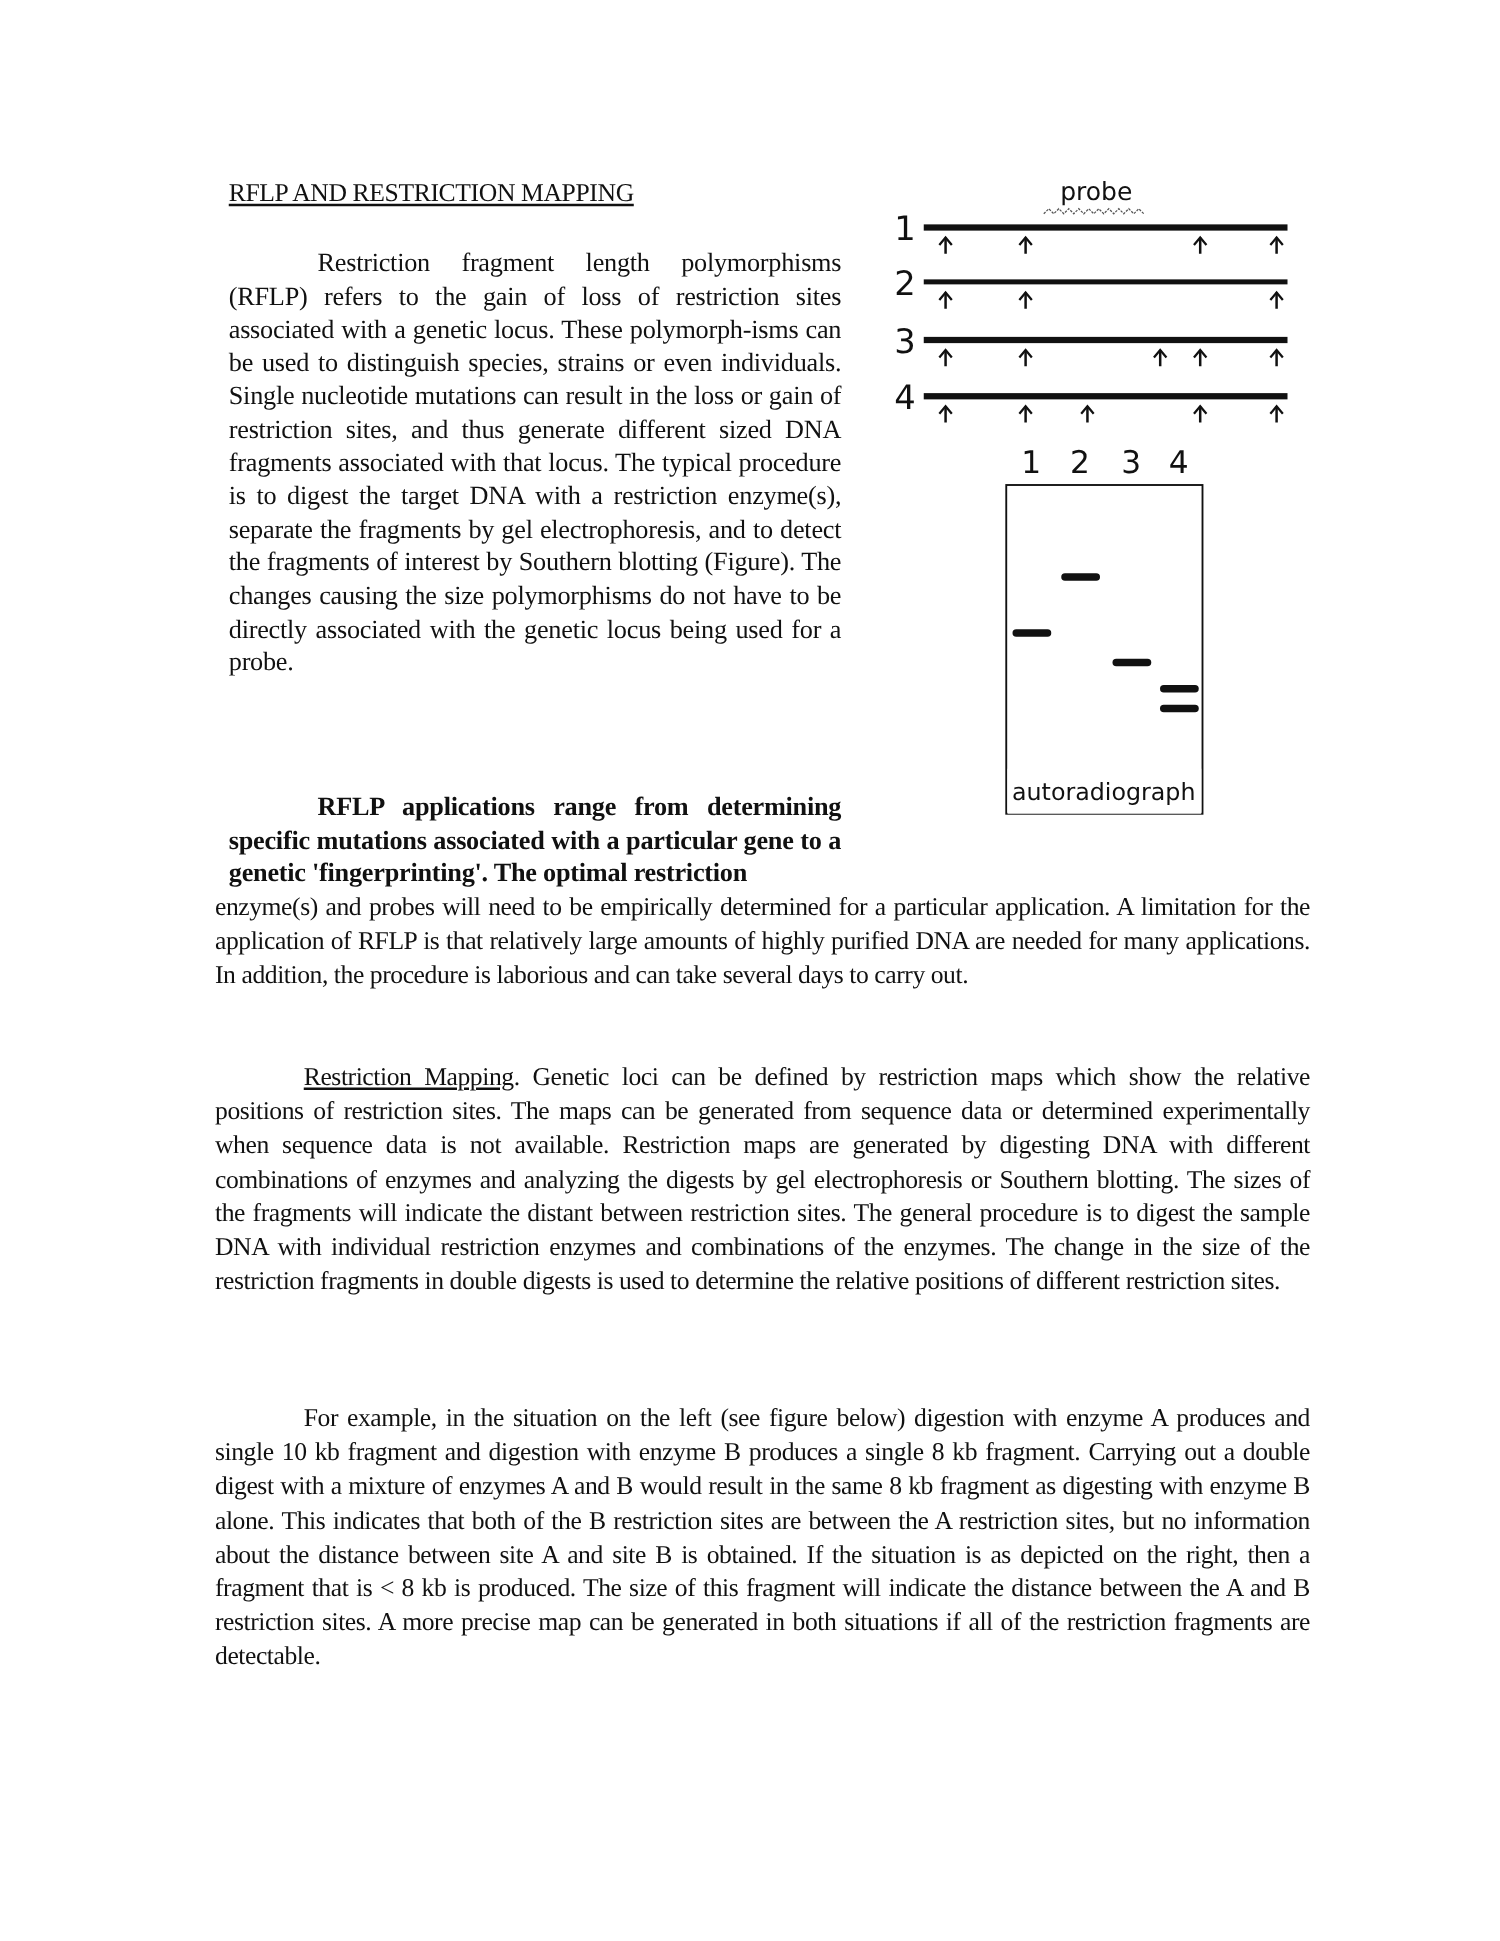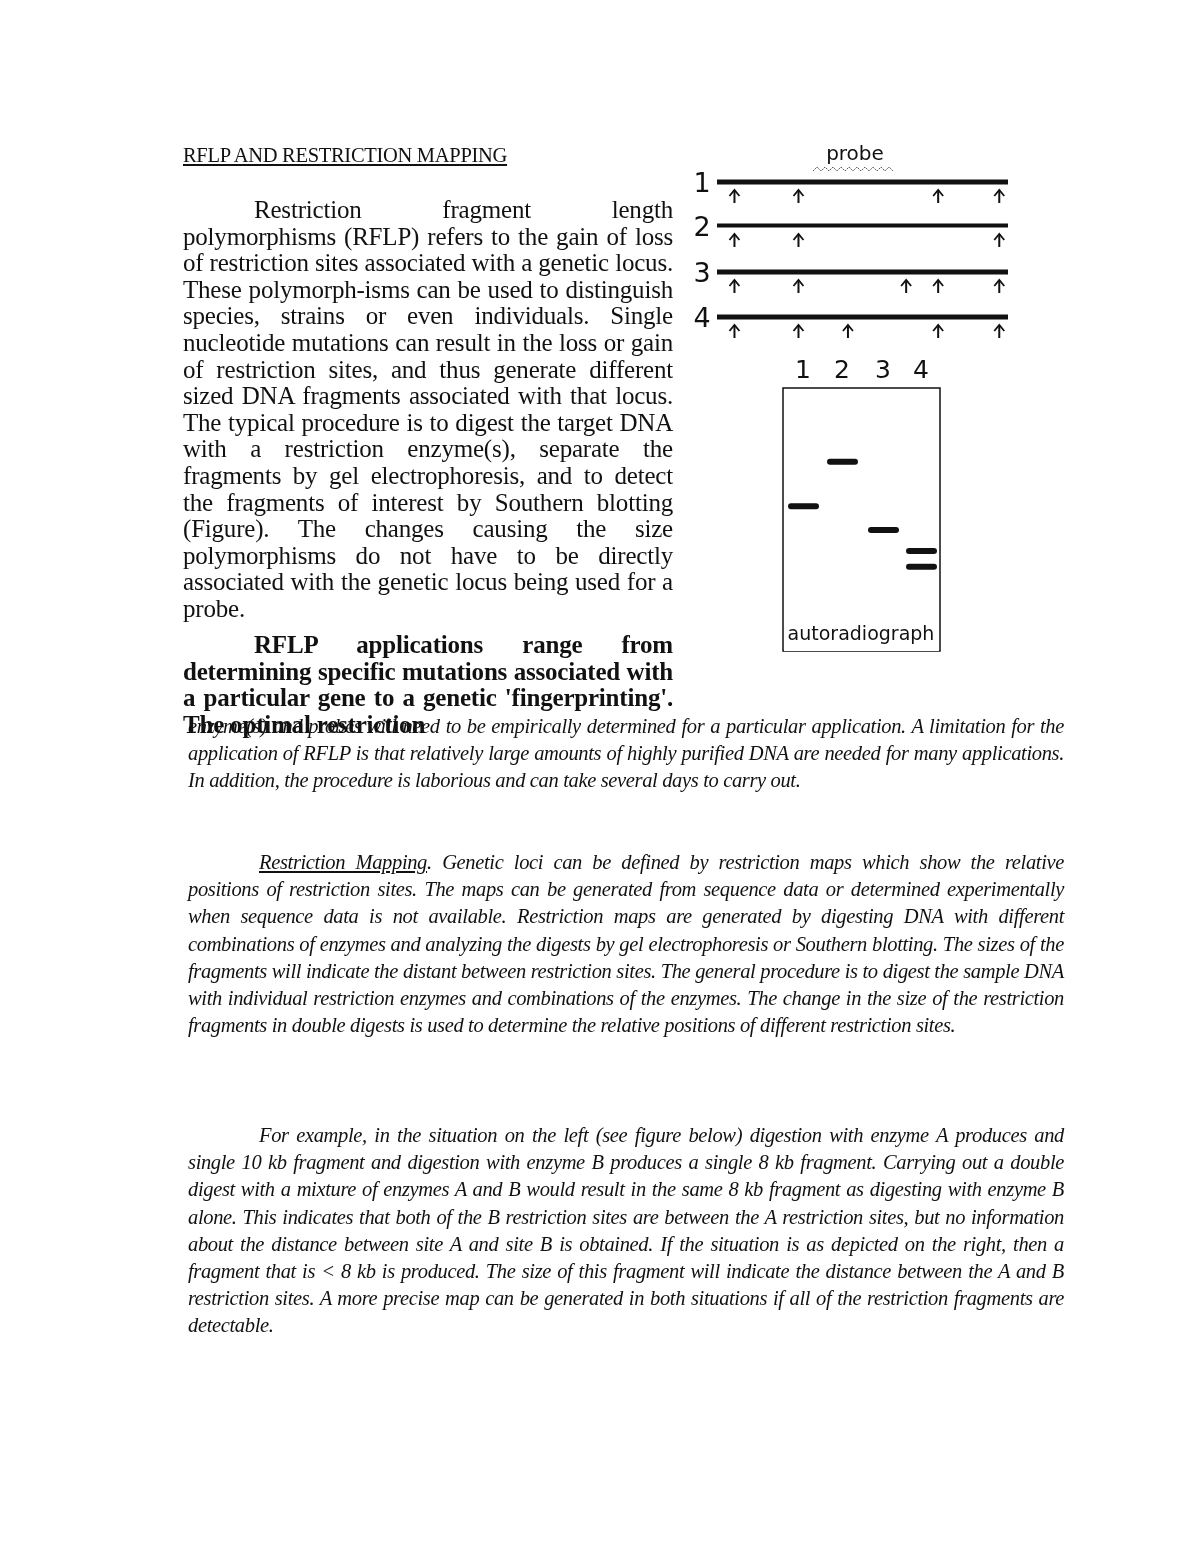--- a/index.html
+++ b/index.html
@@ -1,23 +1,23 @@
 <!DOCTYPE html>
 <html><head>
 <meta charset="utf-8">
 <style>
   html, body { margin: 0; padding: 0; background: #ffffff; }
   body { width: 1200px; height: 1553px; position: relative; overflow: hidden;
          font-family: "Liberation Serif", "DejaVu Serif", serif; color: #111; }
   .heading { position: absolute; left: 183px; top: 144px; font-size: 20.5px; text-decoration: underline; letter-spacing: -0.3px; text-align: center; }
-  .col { position: absolute; left: 183px; width: 490px; text-align: justify; font-size: 25px; line-height: 26.6px; letter-spacing: -0.2px; }
-  .full { position: absolute; left: 188px; width: 876px; text-align: justify; font-size: 20.5px; line-height: 27.2px; letter-spacing: -0.35px; font-style: italic; }
+  .col { position: absolute; left: 183px; width: 490px; text-align: justify; font-size: 21px; line-height: 26.6px; letter-spacing: -0.2px; }
+  .full { position: absolute; left: 172px; width: 876px; text-align: justify; font-size: 20.5px; line-height: 27.2px; letter-spacing: -0.35px; }
   .indent { text-indent: 71px; }
   .ul { text-decoration: underline; }
-  #figure { position: absolute; left: 680px; top: 135px; width: 350px; height: 530px; }
+  #figure { position: absolute; left: 702px; top: 135px; width: 350px; height: 530px; }
   #figure svg text { font-family: "DejaVu Sans", "Liberation Sans", sans-serif; fill: #111; }
 </style>
 </head>
 <body>
 
 <div class="heading">RFLP AND RESTRICTION MAPPING</div>
 
 <div class="col indent" style="top:197px;">Restriction fragment length polymorphisms (RFLP) refers to the gain of loss of restriction sites associated with a genetic locus. These polymorph-isms can be used to distinguish species, strains or even individuals. Single nucleotide mutations can result in the loss or gain of restriction sites, and thus generate different sized DNA fragments associated with that locus. The typical procedure is to digest the target DNA with a restriction enzyme(s), separate the fragments by gel electrophoresis, and to detect the fragments of interest by Southern blotting (Figure). The changes causing the size polymorphisms do not have to be directly associated with the genetic locus being used for a probe.</div>
 
 <div class="col indent" style="top:632px;font-weight:bold;">RFLP applications range from determining specific mutations associated with a particular gene to a genetic 'fingerprinting'. The optimal restriction</div>

